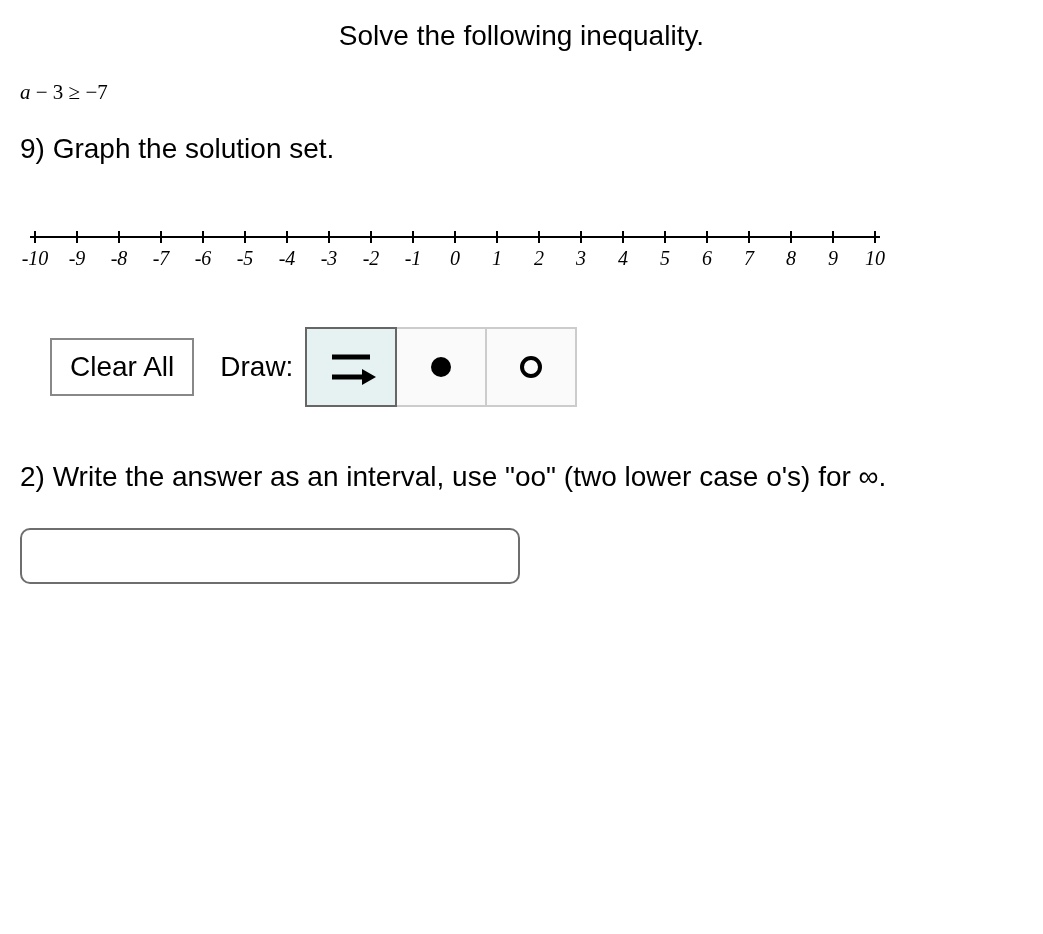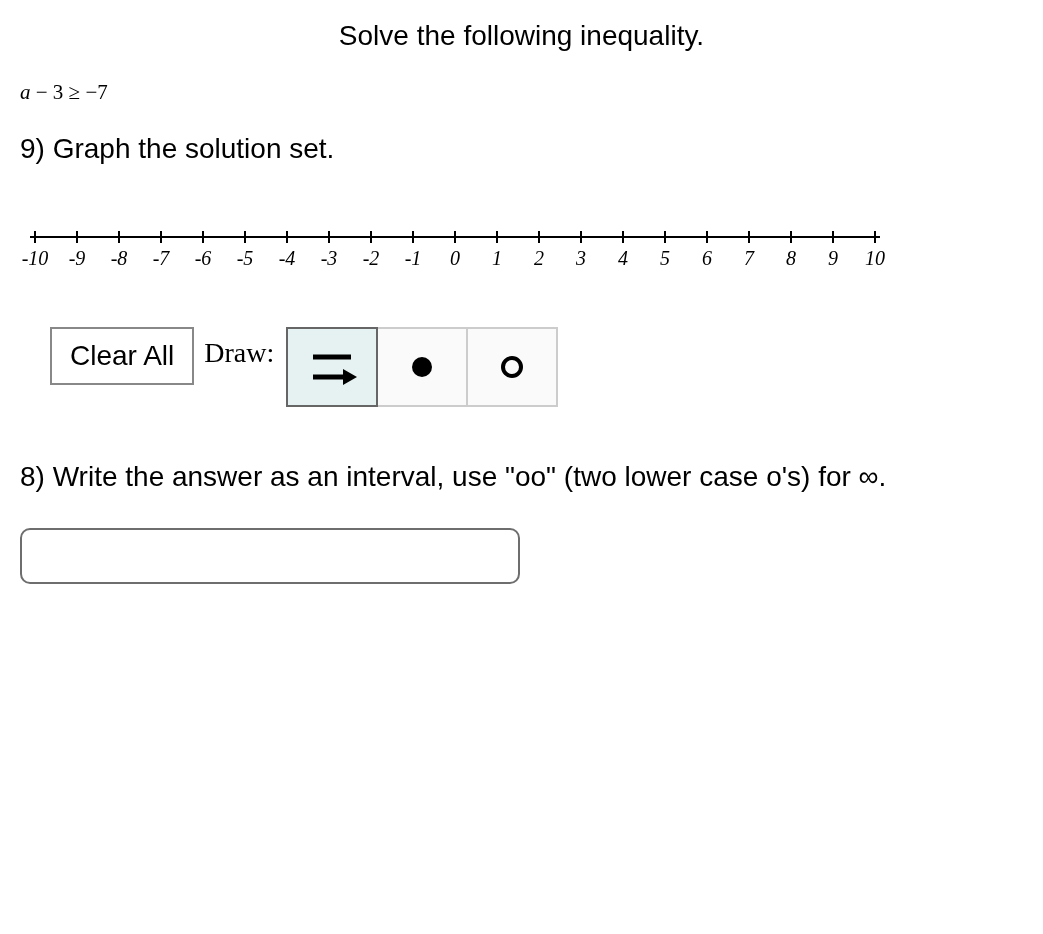--- a/index.html
+++ b/index.html
@@ -31,37 +31,36 @@
   }
   svg.numline { display:block; }
   .numtick-label {
     font-family: 'Times New Roman', serif;
     font-style: italic;
     font-size: 20px;
     text-anchor: middle;
   }
   .toolbar {
     display: flex;
-    align-items: flex-start;
+    align-items: center;
     gap: 0;
     margin: 30px 0 50px 30px;
   }
   .btn {
     border: 2px solid #888;
     background: #fff;
     padding: 10px 18px;
     font-family: inherit;
     font-size: 28px;
     cursor: pointer;
     line-height: 1.2;
   }
   .draw-label {
     font-size: 28px;
-    padding: 10px 14px 10px 10px;
-    font-family: Liberation Serif, serif;
+    padding: 10px 14px 10px 26px;
   }
   .tool {
     width: 88px;
     height: 76px;
     border: 2px solid #ccc;
     background: #fafafa;
     display: flex;
     align-items: center;
     justify-content: center;
     cursor: pointer;
@@ -172,18 +171,18 @@
     </svg>
   </div>
 
   <div class="tool">
     <svg width="30" height="30">
       <circle cx="15" cy="15" r="9" fill="none" stroke="#000" stroke-width="4"></circle>
     </svg>
   </div>
 </div>
 
-<div class="part2">8) Write the answer as an interval, use "oo" (two lower case o's) for ∞.</div>
+<div class="part2">2) Write the answer as an interval, use "oo" (two lower case o's) for ∞.</div>
 
 <input type="text" class="answer-input" value="" style="">
 
 
 
 
 </body></html>

